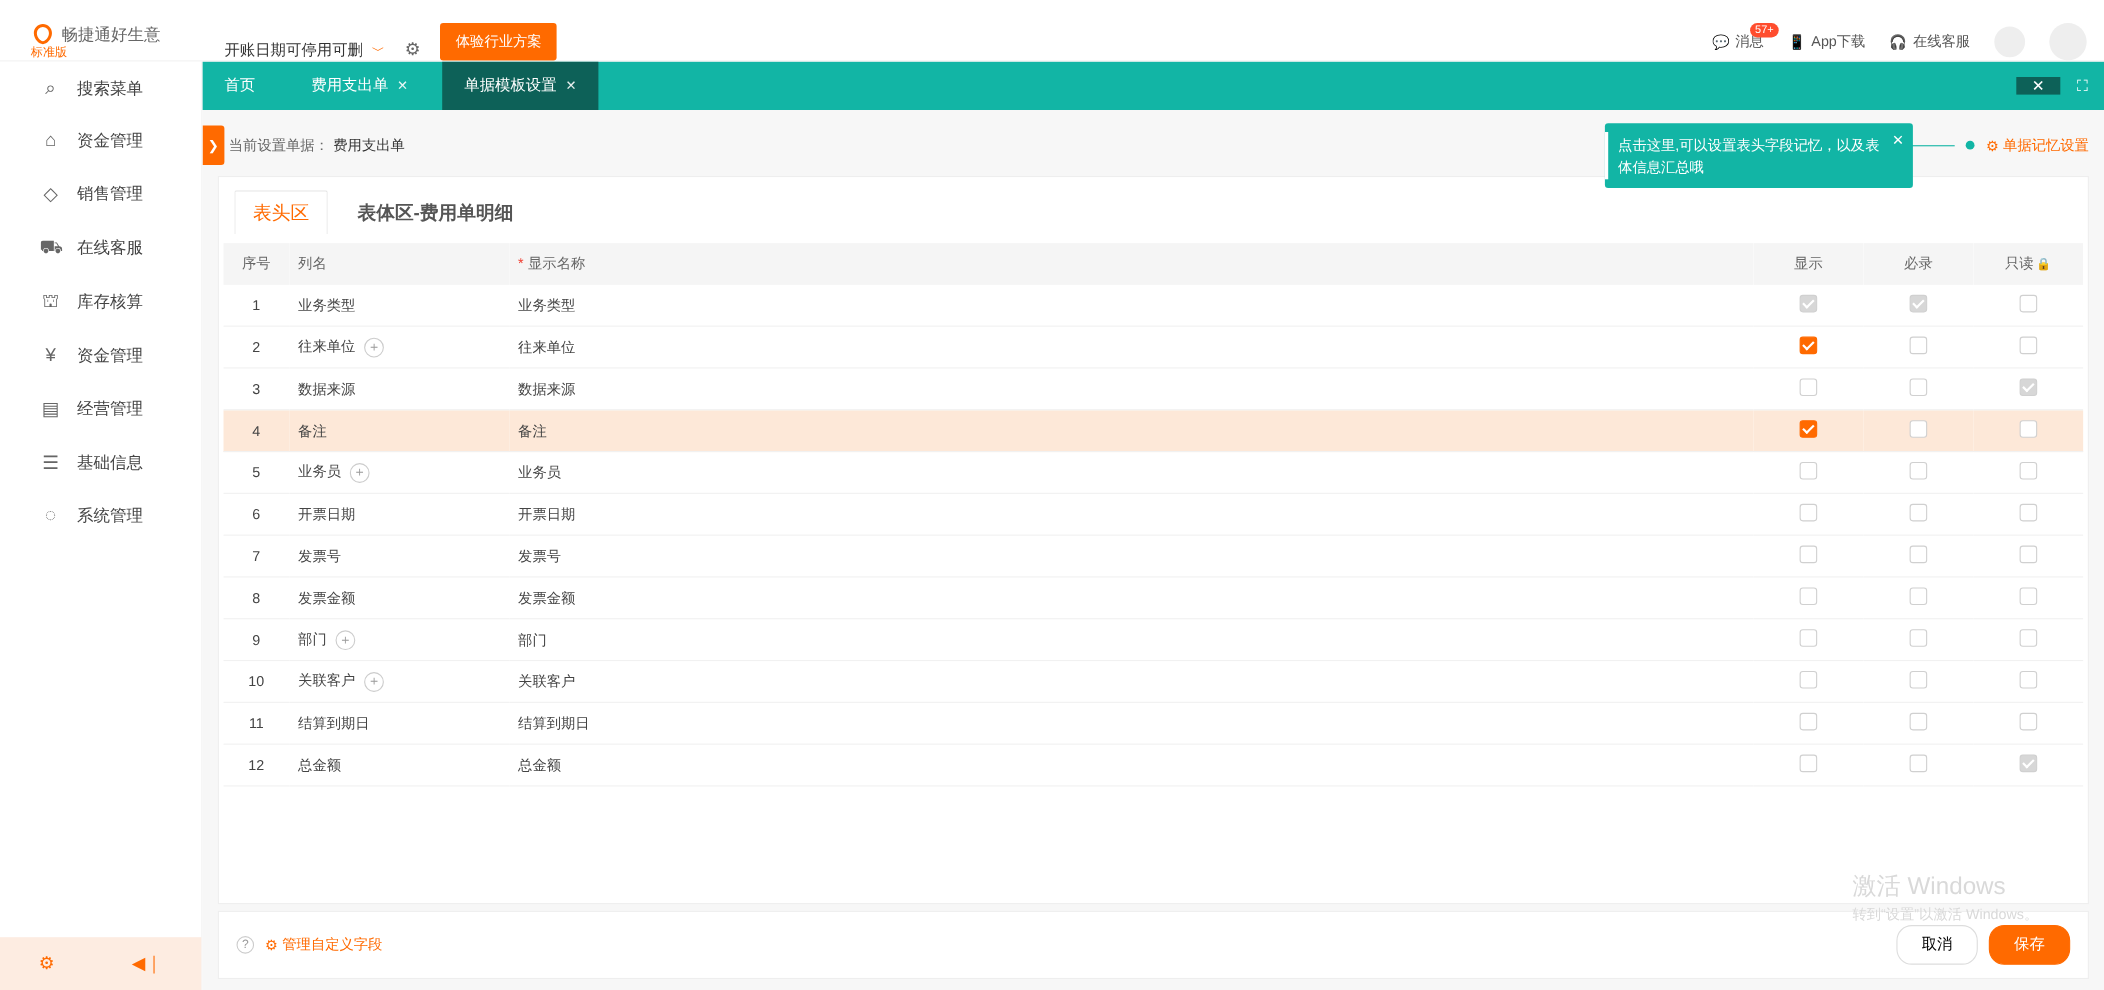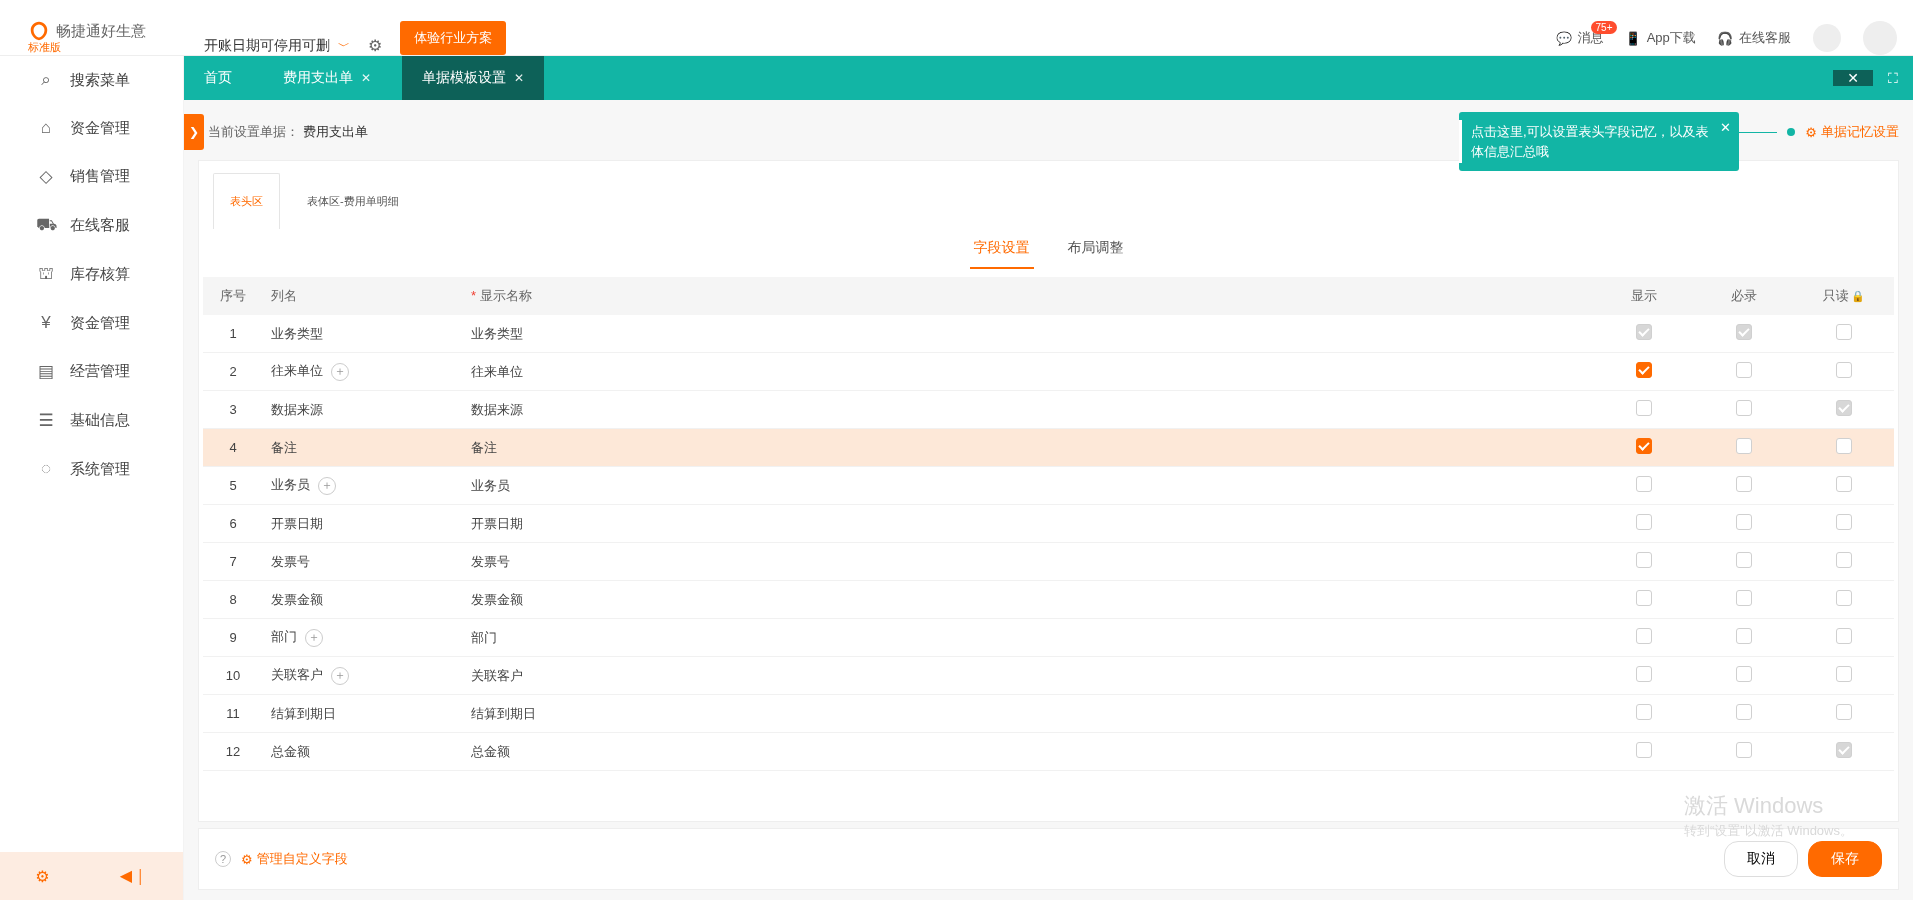--- a/index.html
+++ b/index.html
@@ -46,23 +46,23 @@
 .top-row .lbl{color:#666;}
 .memory-link { margin-left:auto; display:flex; align-items:center; gap:10px;}
 .memory-link .dot{ width:8px;height:8px;border-radius:50%;background:#12b5a5;}
 .memory-link a{ color:#ff6a00; text-decoration:none; font-size:13px; display:flex; align-items:center; gap:4px;}
 .tooltip-pop { position:absolute; right:160px; top:-2px; background:#12b5a5; color:#fff; padding:10px 30px 10px 12px; font-size:13px; border-radius:3px; max-width:280px; line-height:1.5;}
 .tooltip-pop::before{content:"";position:absolute;left:0;top:8px;bottom:8px;width:3px;background:#fff;}
 .tooltip-pop .tip-close{position:absolute; top:6px; right:8px; cursor:pointer; font-size:13px;}
 
 .card { background:#fff; border:1px solid #eee; margin-top:10px; flex:1; display:flex; flex-direction:column; overflow:hidden;}
 .area-tabs { padding:12px 14px 0; display:flex; gap:10px;}
-.area-tab { border:1px solid #e5e5e5; padding:20px 16px; font-size:11px; color:#555; cursor:pointer; border-radius:2px 2px 0 0; border-bottom:none;}
+.area-tab { border:1px solid #e5e5e5; padding:8px 16px; font-size:17px; color:#555; cursor:pointer; border-radius:2px 2px 0 0; border-bottom:none;}
 .area-tab.active { color:#ff6a00; border-color:#e5e5e5; background:#fff; position:relative;}
-.area-tab:not(.active){ border-color:transparent; background:transparent;}
+.area-tab:not(.active){ border-color:transparent; background:transparent;font-weight:bold;}
 .sub-tabs { display:flex; justify-content:center; gap:30px; font-size:14px; padding:10px 0 0;}
 .sub-tab { padding:0 4px 10px; color:#555; cursor:pointer;}
 .sub-tab.active { color:#ff6a00; border-bottom:2px solid #ff6a00;}
 
 .table-wrap { flex:1; overflow-y:auto; margin:8px 4px 0 4px; position:relative;}
 .tbl { width:100%; border-collapse:collapse; font-size:13px;}
 .tbl thead th { background:#f5f5f5; color:#666; font-weight:500; text-align:left; padding:10px 8px; position:sticky; top:0;}
 .tbl thead th.center{text-align:center;}
 .tbl td { padding:9px 8px; border-bottom:1px solid #f1f1f1; color:#444;}
 .tbl td.center{text-align:center;}
@@ -112,21 +112,21 @@
   <div class="account-sel">
     <span>开账日期可停用可删</span>
     <span class="chev">﹀</span>
   </div>
   <span class="gear-btn">⚙</span>
   <button class="primary-btn">体验行业方案</button>
   <div class="hdr-right">
     <div class="hdr-item">
       <span>💬</span>
       <span>消息</span>
-      <span class="badge">75+</span>
+      <span class="badge">57+</span>
     </div>
     <div class="hdr-item">
       <span>📱</span>
       <span>App下载</span>
     </div>
     <div class="hdr-item">
       <span>🎧</span>
       <span>在线客服</span>
     </div>
     <div class="avatar"></div>
@@ -219,24 +219,20 @@
               <span>单据记忆设置</span>
             </a>
         </div>
       </div>
 
       <div class="card">
         <div class="area-tabs" id="area-tabs">
             <div class="area-tab active">表头区</div>
             <div class="area-tab">表体区-费用单明细</div>
           </div>
-        <div class="sub-tabs" id="sub-tabs">
-            <div class="sub-tab active">字段设置</div>
-            <div class="sub-tab">布局调整</div>
-          </div>
 
         <div class="table-wrap">
           <table class="tbl">
             <thead>
                 <tr>
               <th class="col-idx center">序号</th>
               <th class="col-name">列名</th>
               <th class="col-disp"><span class="req-star">*</span><span>显示名称</span></th>
               <th class="col-chk center">显示</th>
               <th class="col-chk center">必录</th>

